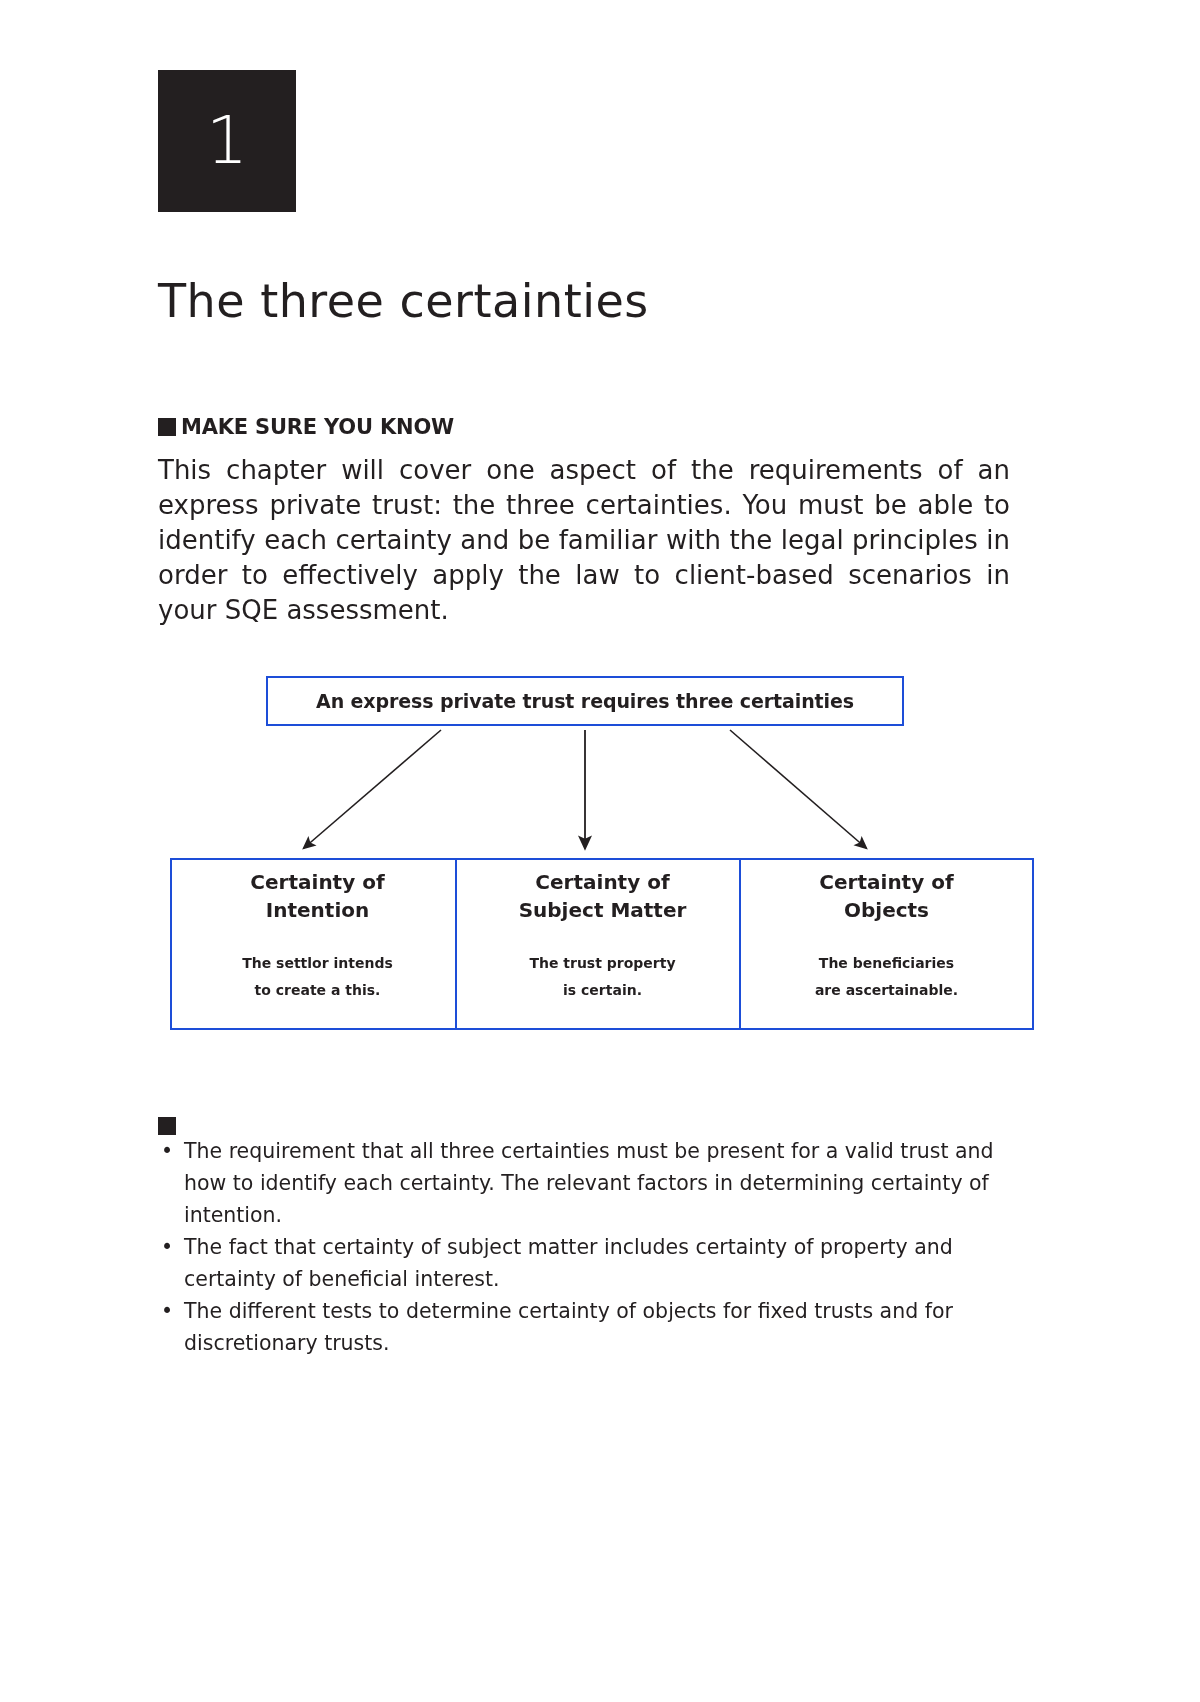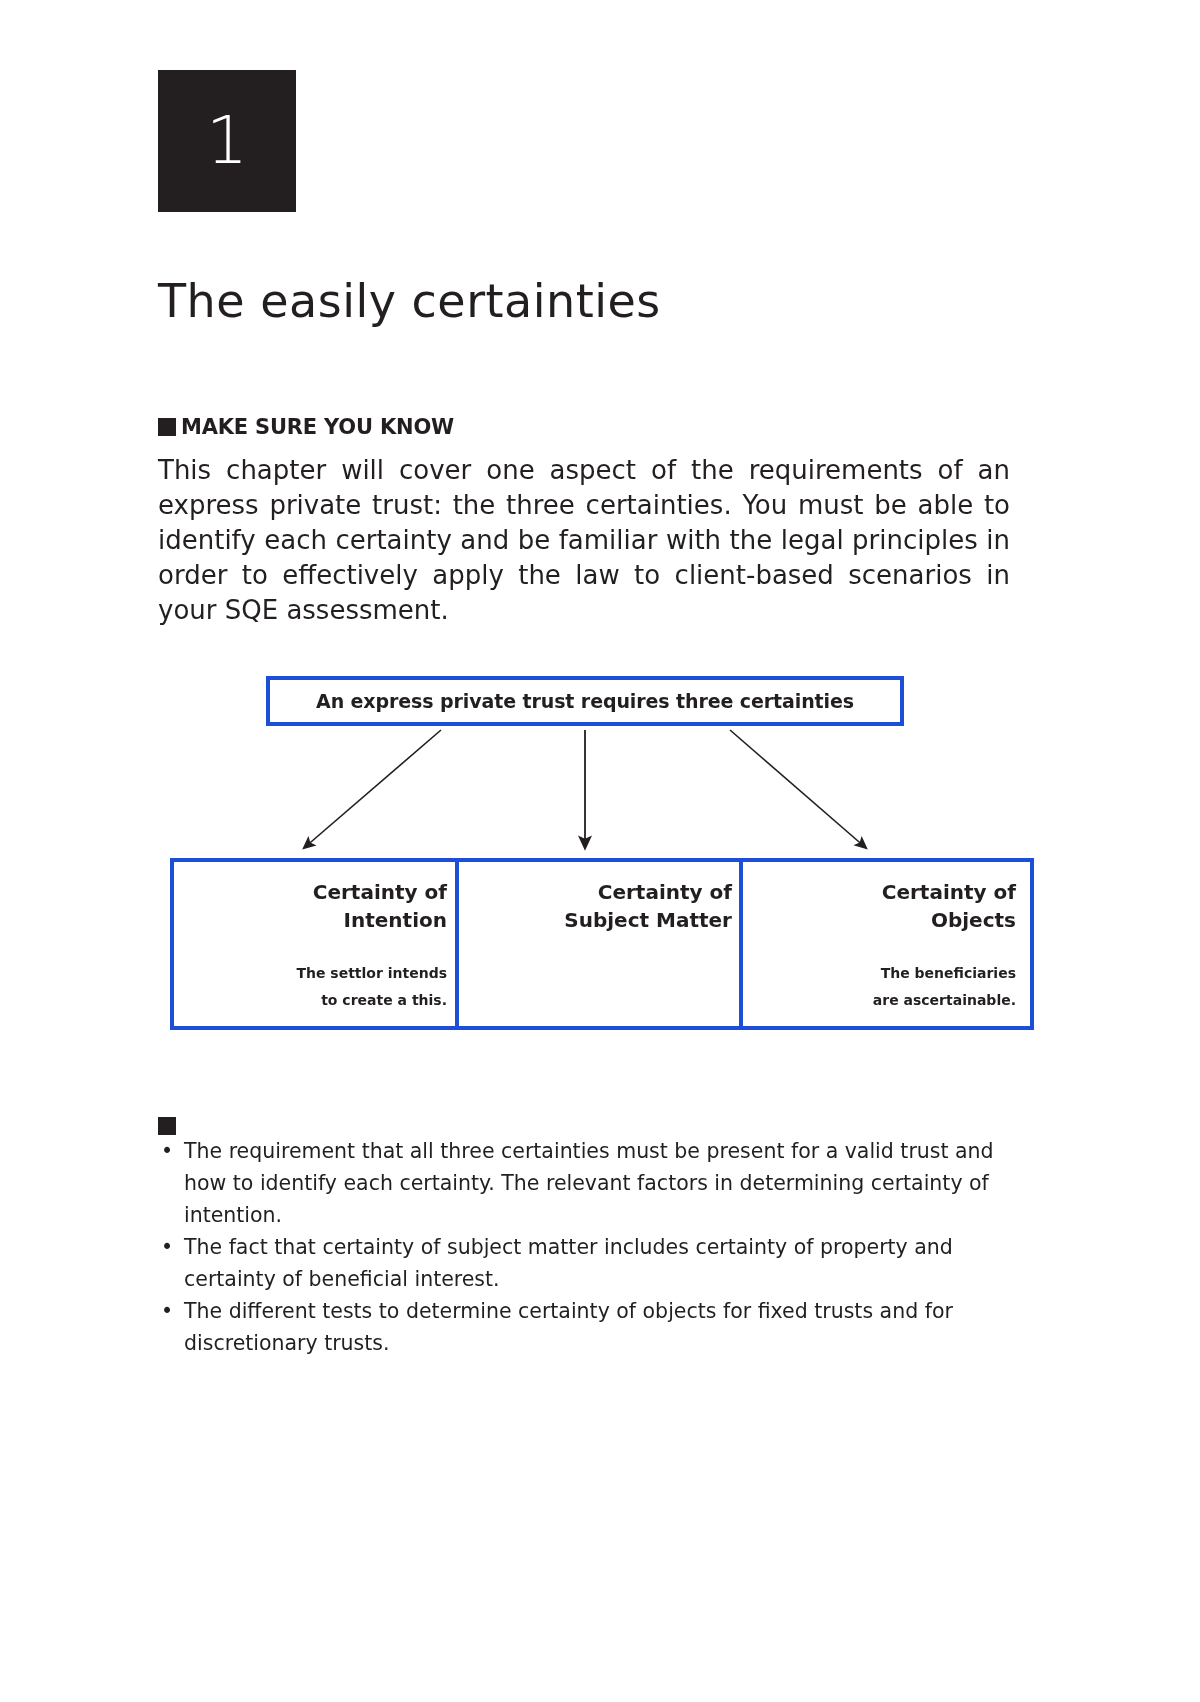--- a/index.html
+++ b/index.html
@@ -109,21 +109,21 @@
     position: absolute;
     left: 158px;
     top: 660px;
     width: 852px;
     height: 380px;
   }
   .diagram svg { display: block; }
 
   .dg-box {
     position: absolute;
-    border: 4px solid #1d4ed8;
+    border: 2px solid #1d4ed8;
     background: #ffffff;
     box-sizing: border-box;
   }
   .dg-root {
     left: 108px;
     top: 16px;
     width: 638px;
     height: 50px;
     display: flex;
     align-items: center;
@@ -133,22 +133,22 @@
     font-size: 19px;
     font-weight: 700;
     letter-spacing: -0.1px;
     color: #231f20;
     white-space: nowrap;
   }
   .dg-child {
     top: 198px;
     width: 295px;
     height: 172px;
-    padding: 16px 14px 0 14px;
-    text-align: right;
+    padding: 8px 14px 0 14px;
+    text-align: center;
   }
   .dg-child.c1 { left: 12px; }
   .dg-child.c2 { left: 297px; }
   .dg-child.c3 { left: 581px; }
   .dg-child .head {
     font-size: 20px;
     font-weight: 700;
     line-height: 28px;
     color: #231f20;
   }
@@ -172,21 +172,21 @@
 </style>
 </head>
 <body>
 
 <div class="page">
 
   <div class="chapter-badge">
     <span class="num">1</span>
   </div>
 
-  <h1 class="page-title">The easily certainties</h1>
+  <h1 class="page-title">The three certainties</h1>
 
   <div class="sec-know">
     <div class="section-heading">
       <span class="sq"></span>
       <span class="lbl">MAKE SURE YOU KNOW</span>
     </div>
     <p class="body-par first">This chapter will cover one aspect of the requirements of an express private trust: the three certainties. You must be able to identify each certainty and be familiar with the legal principles in order to effectively apply the law to client-based scenarios in your SQE assessment.</p>
   </div>
 
   <div class="diagram">
@@ -217,20 +217,24 @@
       <div class="desc">
         <div>The settlor intends</div>
         <div>to create a this.</div>
       </div>
     </div>
 
     <div class="dg-box dg-child c2">
       <div class="head">
         <div>Certainty of</div>
         <div>Subject Matter</div>
+      </div>
+      <div class="desc">
+        <div>The trust property</div>
+        <div>is certain.</div>
       </div>
     </div>
 
     <div class="dg-box dg-child c3">
       <div class="head">
         <div>Certainty of</div>
         <div>Objects</div>
       </div>
       <div class="desc">
         <div>The beneficiaries</div>

